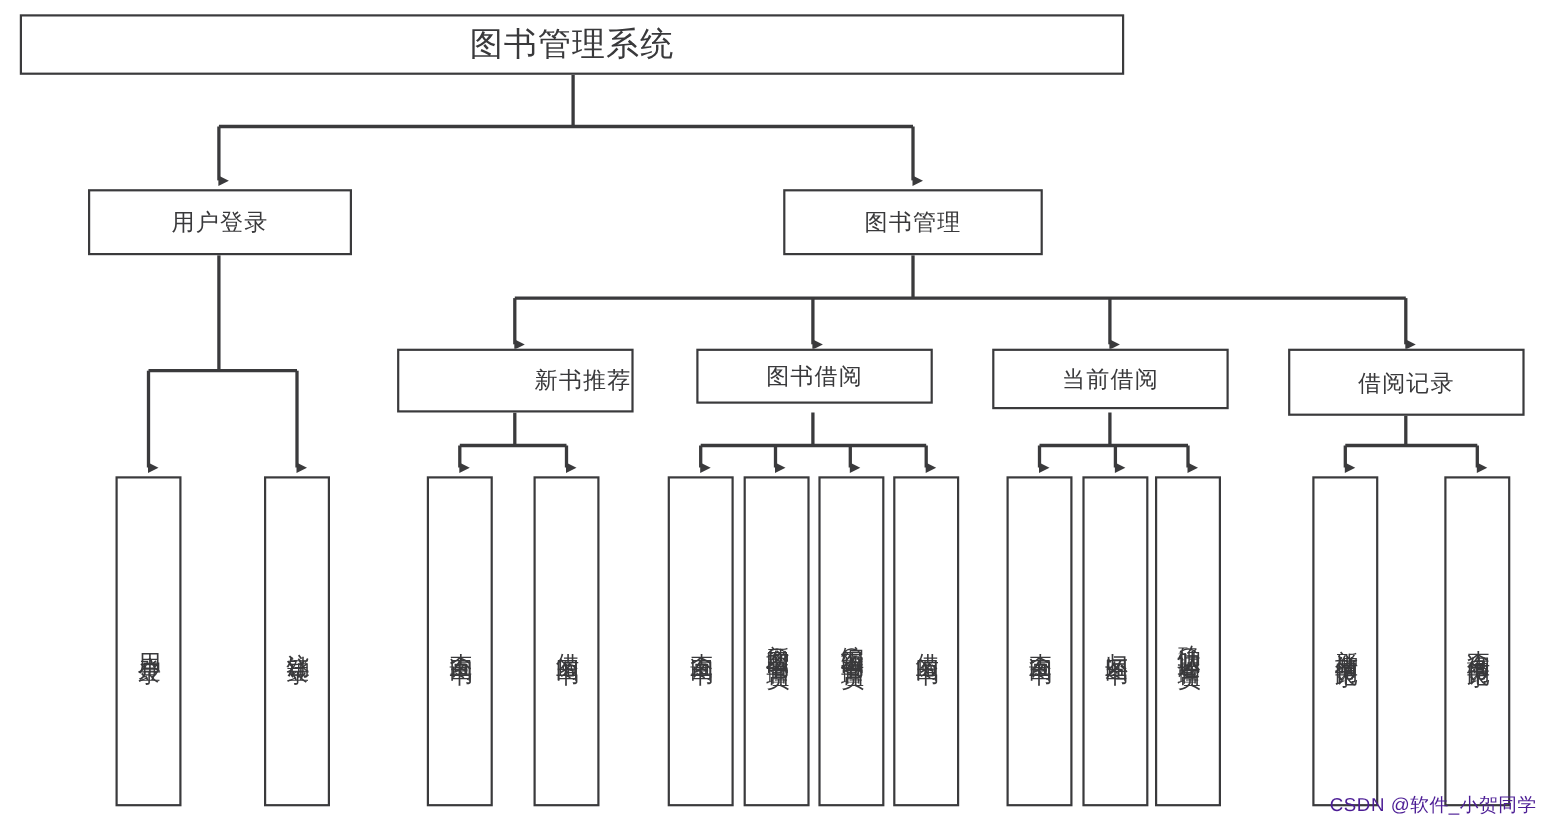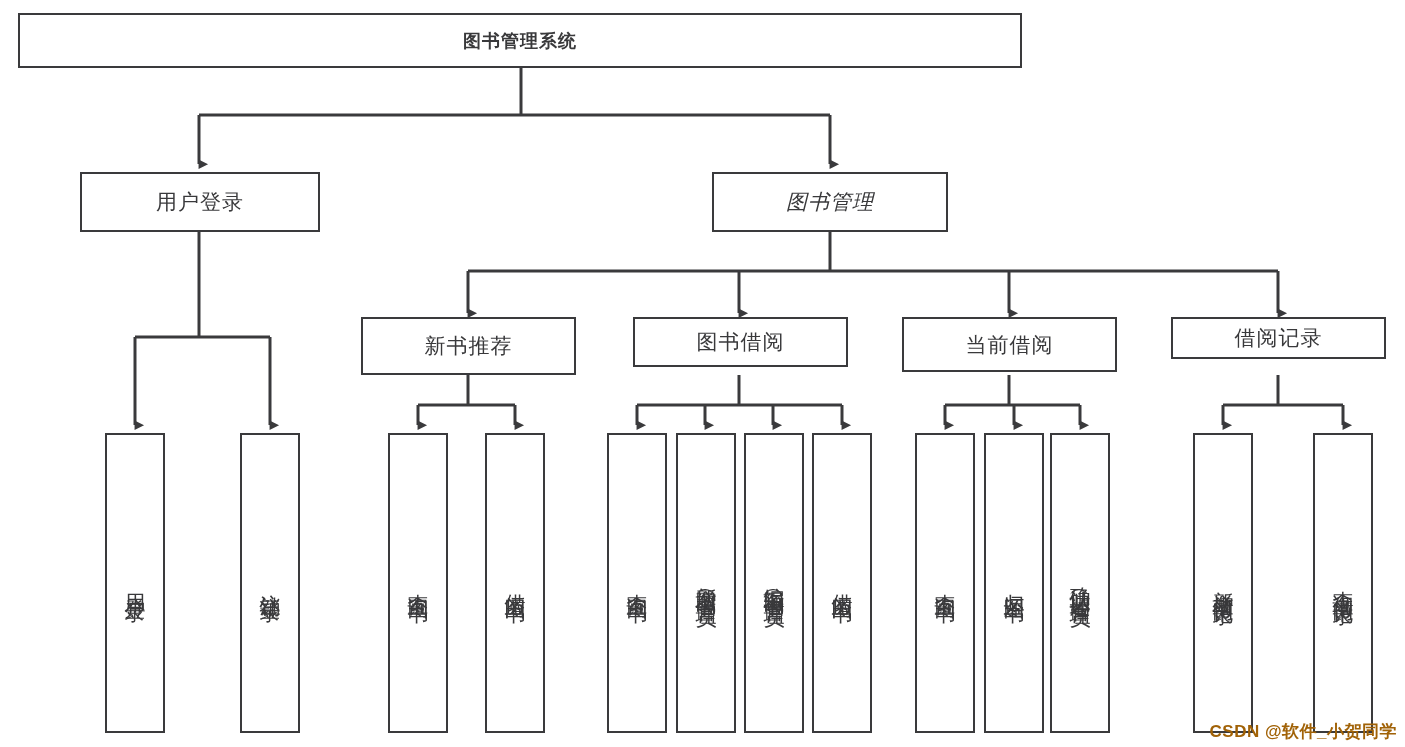--- a/index.html
+++ b/index.html
@@ -30,23 +30,22 @@
     box-sizing: border-box;
     background: #ffffff;
     border: 2px solid #3a3a3c;
     display: flex;
     align-items: center;
     justify-content: center;
     color: #39393b;
     overflow: hidden;
   }
   .node.root {
-    font-size: 18px;
+    font-size: 30px;
     letter-spacing: 1px;
-    font-weight: bold;
   }
   .node.level2 {
     font-size: 21px;
     letter-spacing: 1px;
   }
   .node.leaf {
     font-size: 21px;
     writing-mode: vertical-rl;
     text-orientation: upright;
     letter-spacing: 3px;
@@ -55,24 +54,23 @@
     text-align: center;
   }
   .node.leaf > span {
     display: block;
   }
   #watermark {
     position: absolute;
     right: 8px;
     bottom: 4px;
     font-size: 17px;
-    color: #a16207;
+    color: #4c1d95;
     white-space: nowrap;
     letter-spacing: 0.5px;
-    font-weight: bold;
   }
 </style>
 </head>
 <body>
 
 <div id="canvas">
 
   <svg id="wires" viewBox="0 0 1405 747" xmlns="http://www.w3.org/2000/svg">
     <defs>
       <marker id="arrow" viewBox="0 0 12 12" refX="5.5" refY="10.5" markerWidth="11" markerHeight="11" orient="auto-start-reverse" markerUnits="userSpaceOnUse">
@@ -124,34 +122,34 @@
     </g>
   </svg>
 
   <div class="node root" style="left:18px; top:13px; width:1004px; height:55px;">
     <span>图书管理系统</span>
   </div>
 
   <div class="node level2" style="left:80px; top:172px; width:240px; height:60px;">
     <span>用户登录</span>
   </div>
-  <div class="node level2" style="left:712px; top:172px; width:236px; height:60px;font-style:italic;">
+  <div class="node level2" style="left:712px; top:172px; width:236px; height:60px;">
     <span>图书管理</span>
   </div>
 
-  <div class="node level2" style="left:361px; top:317px; width:215px; height:58px;">
+  <div class="node level2" style="left:361px; top:317px; width:215px; height:58px;justify-content:flex-end;">
     <span>新书推荐</span>
   </div>
   <div class="node level2" style="left:633px; top:317px; width:215px; height:50px;">
     <span>图书借阅</span>
   </div>
   <div class="node level2" style="left:902px; top:317px; width:215px; height:55px;">
     <span>当前借阅</span>
   </div>
-  <div class="node level2" style="left:1171px; top:317px; width:215px; height:42px;align-items:center;">
+  <div class="node level2" style="left:1171px; top:317px; width:215px; height:61px;align-items:center;">
     <span>借阅记录</span>
   </div>
 
   <div class="node leaf" style="left:105px; top:433px; width:60px; height:300px;">
     <span>用户登录</span>
   </div>
   <div class="node leaf" style="left:240px; top:433px; width:60px; height:300px;">
     <span>注销登录</span>
   </div>
 

